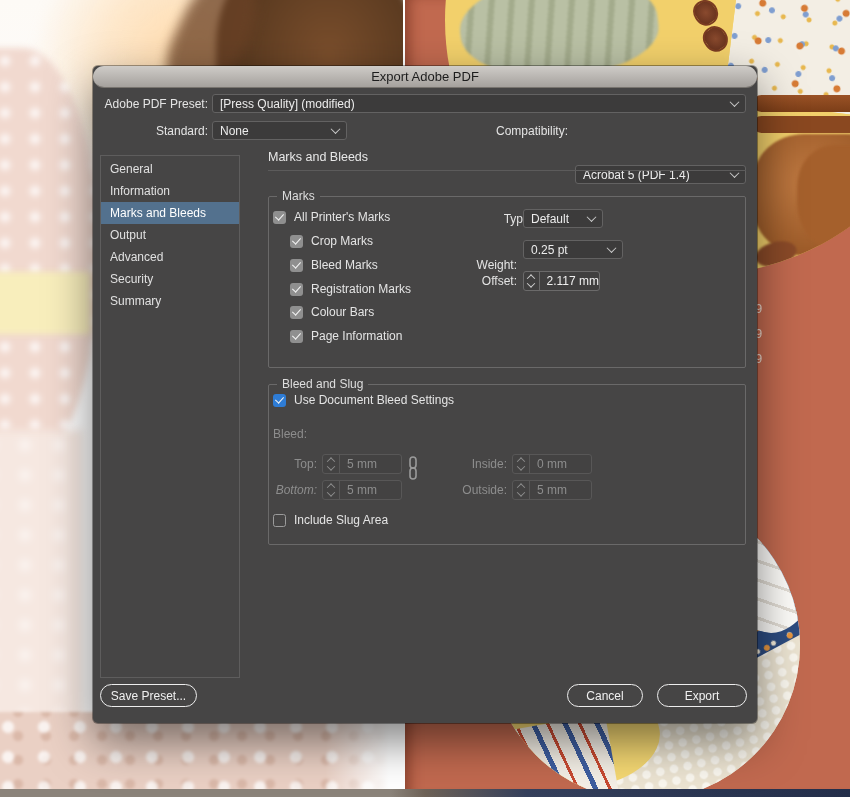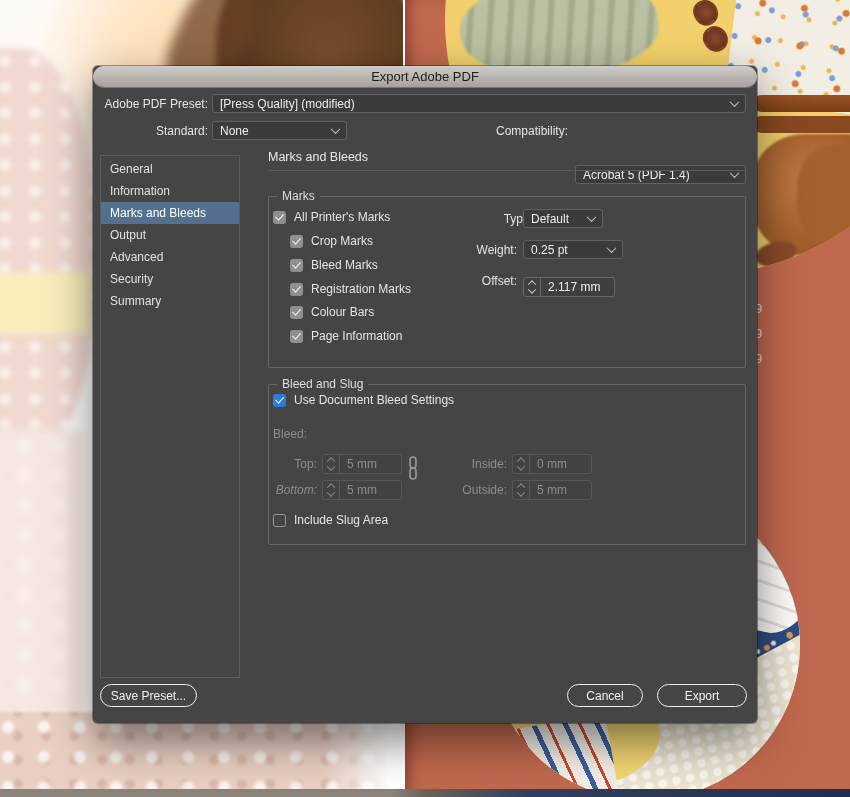--- a/index.html
+++ b/index.html
@@ -238,28 +238,28 @@
         <span class="cb gray"></span>
         <span>Page Information</span>
       </div>
 
       <span class="lbl" style="left:204px;top:15px;width:60px;">Type:</span>
       <div class="select" style="left:254px;top:12px;width:80px;">
         <span class="val">Default</span>
         <span class="chev"></span>
       </div>
 
-      <span class="lbl" style="left:188px;top:46px;width:60px;">Weight:</span>
+      <span class="lbl" style="left:188px;top:61px;width:60px;">Weight:</span>
       <div class="select" style="left:254px;top:43px;width:100px;">
         <span class="val">0.25 pt</span>
         <span class="chev"></span>
       </div>
 
       <span class="lbl" style="left:188px;top:77px;width:60px;">Offset:</span>
-      <div class="stepper" style="left:254px;top:80px;width:92px;">
+      <div class="stepper" style="left:254px;top:74px;width:77px;">
         <span class="arrows">
           <span class="arr up"></span>
           <span class="arr dn"></span>
         </span>
         <span class="value">2.117 mm</span>
       </div>
     </div>
 
     <div class="groupbox gb-bleed">
       <span class="legend">Bleed and Slug</span>

